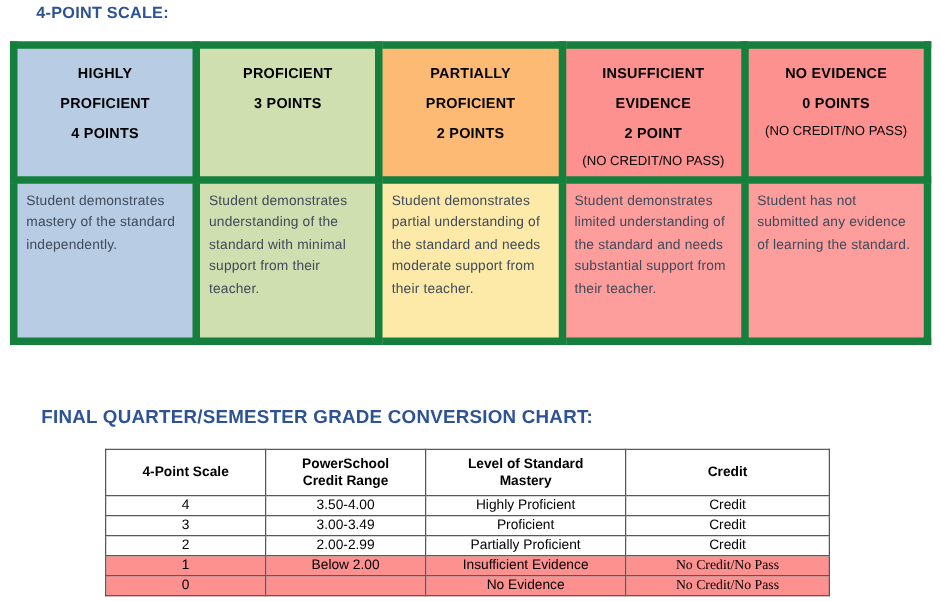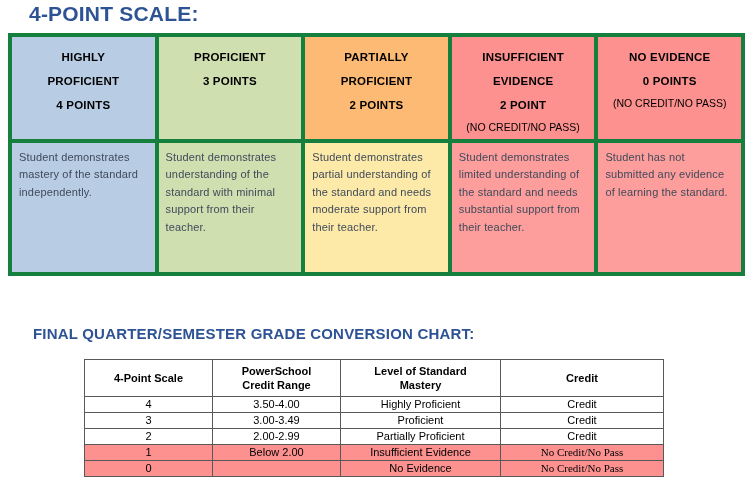--- a/index.html
+++ b/index.html
@@ -18,34 +18,34 @@
   
   .section-title {
     color: #2e5395;
     font-weight: bold;
     letter-spacing: 0.2px;
   }
   #scale-title {
     position: absolute;
     left: 29px;
     top: 2px;
-    font-size: 21px;
+    font-size: 13px;
   }
 
   #scale-table {
     position: absolute;
     left: 8px;
     top: 33px;
     width: 737px;
     height: 243px;
     border-collapse: collapse;
     table-layout: fixed;
   }
   #scale-table td {
-    border: 4px solid #15803d;
+    border: 6px solid #15803d;
     padding: 0;
     vertical-align: top;
     margin-left: 36px;
   }
   .scale-head {
     height: 94px;
     text-align: center;
     vertical-align: top;
     padding-top: 8px !important;
   }

